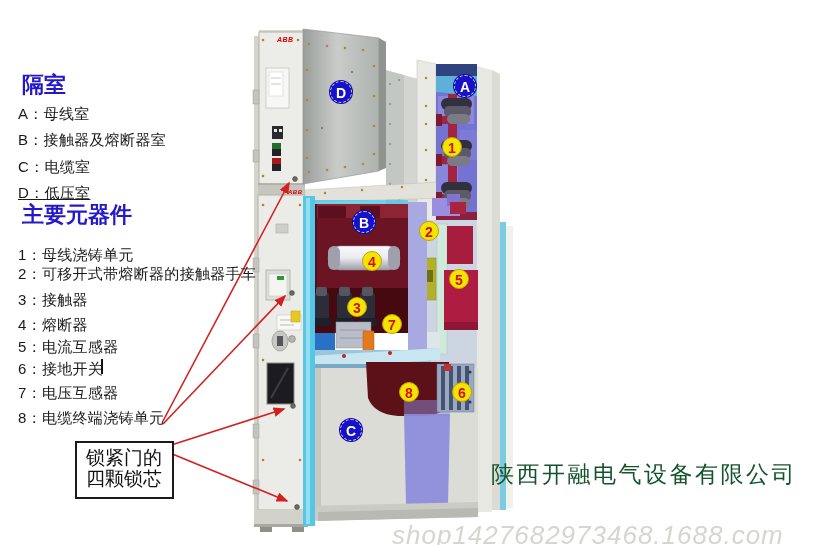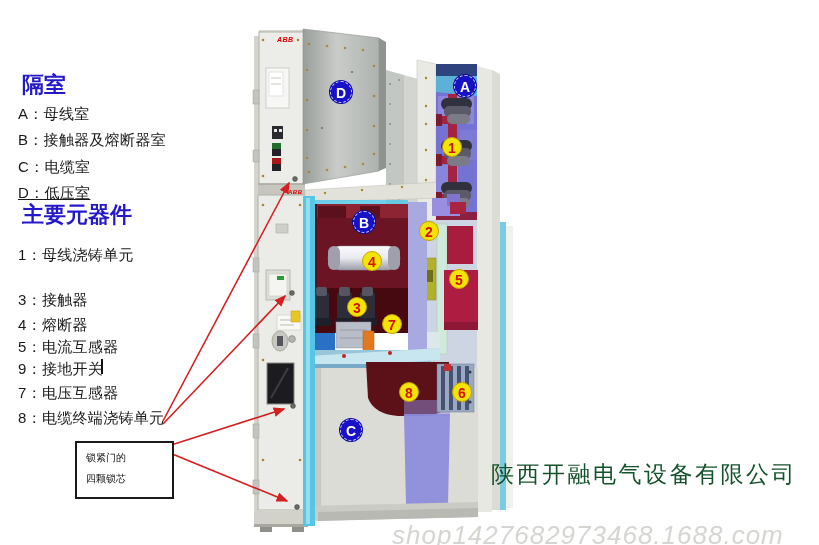--- a/index.html
+++ b/index.html
@@ -8,21 +8,21 @@
     font-family:"Liberation Sans","DejaVu Sans",sans-serif;
   }
   .abs{position:absolute;}
   
   .sec-title{font-size:22px;font-weight:700;color:#2418c8;white-space:nowrap;}
   .leg-item{font-size:15px;color:#1a1a1a;white-space:nowrap;letter-spacing:.3px;}
   .text-cursor{width:2px;height:15px;background:#111;}
   
   .lock-note{
     width:86px;height:50px;border:2px solid #1a1a1a;background:#fff;
-    font-size:10px;line-height:21px;color:#111;padding:4px 0 0 9px;box-sizing:content-box;
+    font-size:19px;line-height:21px;color:#111;padding:4px 0 0 9px;box-sizing:content-box;
   }
   
   .mk{position:absolute;border-radius:50%;text-align:center;font-weight:700;}
   .mk-letter{
     width:22px;height:22px;line-height:22px;background:#1712c8;color:#fff;font-size:14px;
     border:1.5px dashed rgba(255,255,255,.75);box-sizing:border-box;
     box-shadow:0 0 0 1px #0d0c9e;
   }
   .mk-num{
     width:20px;height:20px;line-height:20px;background:#f3e503;color:#d51000;font-size:14px;
@@ -320,24 +320,25 @@
   </svg>
 
   <div class="abs sec-title" style="left:22px;top:70px;">隔室</div>
   <div class="abs leg-item" style="left:18px;top:105px;">A：母线室</div>
   <div class="abs leg-item" style="left:18px;top:131px;">B：接触器及熔断器室</div>
   <div class="abs leg-item" style="left:18px;top:158px;">C：电缆室</div>
   <div class="abs leg-item" style="left:18px;top:184px;text-decoration:underline;">D：低压室</div>
 
   <div class="abs sec-title" style="left:22px;top:200px;">主要元器件</div>
   <div class="abs leg-item" style="left:18px;top:246px;">1：母线浇铸单元</div>
+  <div class="abs leg-item" style="left:18px;top:265px;">2：可移开式带熔断器的接触器手车</div>
   <div class="abs leg-item" style="left:18px;top:291px;">3：接触器</div>
   <div class="abs leg-item" style="left:18px;top:316px;">4：熔断器</div>
   <div class="abs leg-item" style="left:18px;top:338px;">5：电流互感器</div>
-  <div class="abs leg-item" style="left:18px;top:360px;">9：接地开关</div>
+  <div class="abs leg-item" style="left:18px;top:360px;">6：接地开关</div>
   <div class="abs leg-item" style="left:18px;top:384px;">7：电压互感器</div>
   <div class="abs leg-item" style="left:18px;top:409px;">8：电缆终端浇铸单元</div>
 
   <div class="abs text-cursor" style="left:101px;top:359px;"></div>
 
   <div class="abs lock-note" style="left:75px;top:441px;">
     <div>锁紧门的</div>
     <div>四颗锁芯</div>
   </div>
 

